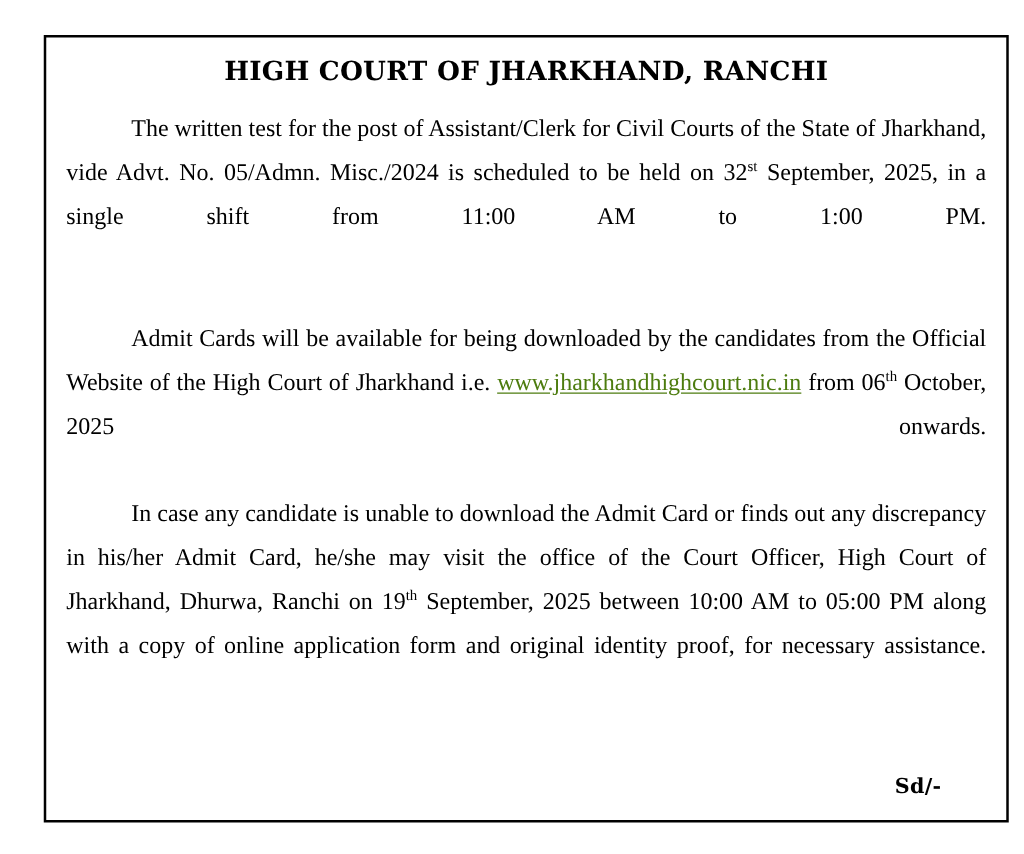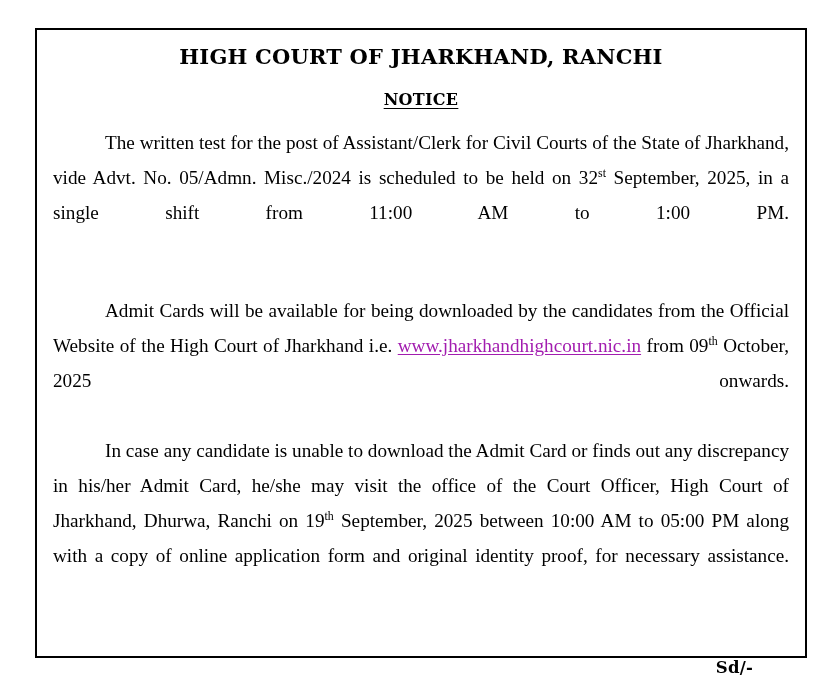--- a/index.html
+++ b/index.html
@@ -80,21 +80,21 @@
     width: 100%;
   }
 
   sup.ord {
     font-size: 0.62em;
     vertical-align: super;
     line-height: 0;
   }
 
   a.weblink {
-    color: #a21caf;
+    color: #4d7c0f;
     text-decoration: underline;
     text-underline-offset: 2px;
   }
 
   
   .sign-block {
     margin-top: 46px;
     position: relative;
     height: 72px;
   }
@@ -111,30 +111,27 @@
   }
 </style>
 </head>
 <body>
 
 <div class="notice-frame">
   <div class="notice-inner">
 
     <div class="doc-title">HIGH COURT OF JHARKHAND, RANCHI</div>
 
-    <div class="doc-subtitle-wrap">
-      <span class="doc-subtitle">NOTICE</span>
-    </div>
 
     <p class="para p1">
       <span>The written test for the post of Assistant/Clerk for Civil Courts of the State of Jharkhand, vide Advt. No. 05/Admn. Misc./2024 is scheduled to be held on 32</span><sup class="ord">st</sup><span> September, 2025, in a single shift from 11:00 AM to 1:00 PM.</span>
     </p>
 
     <p class="para p2">
-      <span>Admit Cards will be available for being downloaded by the candidates from the Official Website of the High Court of Jharkhand i.e. </span><a class="weblink" href="#">www.jharkhandhighcourt.nic.in</a><span> from 09</span><sup class="ord">th</sup><span> October, 2025 onwards.</span>
+      <span>Admit Cards will be available for being downloaded by the candidates from the Official Website of the High Court of Jharkhand i.e. </span><a class="weblink" href="#">www.jharkhandhighcourt.nic.in</a><span> from 06</span><sup class="ord">th</sup><span> October, 2025 onwards.</span>
     </p>
 
     <p class="para p3">
       <span>In case any candidate is unable to download the Admit Card or finds out any discrepancy in his/her Admit Card, he/she may visit the office of the Court Officer, High Court of Jharkhand, Dhurwa, Ranchi on 19</span><sup class="ord">th</sup><span> September, 2025 between 10:00 AM to 05:00 PM along with a copy of online application form and original identity proof, for necessary assistance.</span>
     </p>
 
     <div class="sign-block">
       <div class="sign-right">
         <div>Sd/-</div>
 

